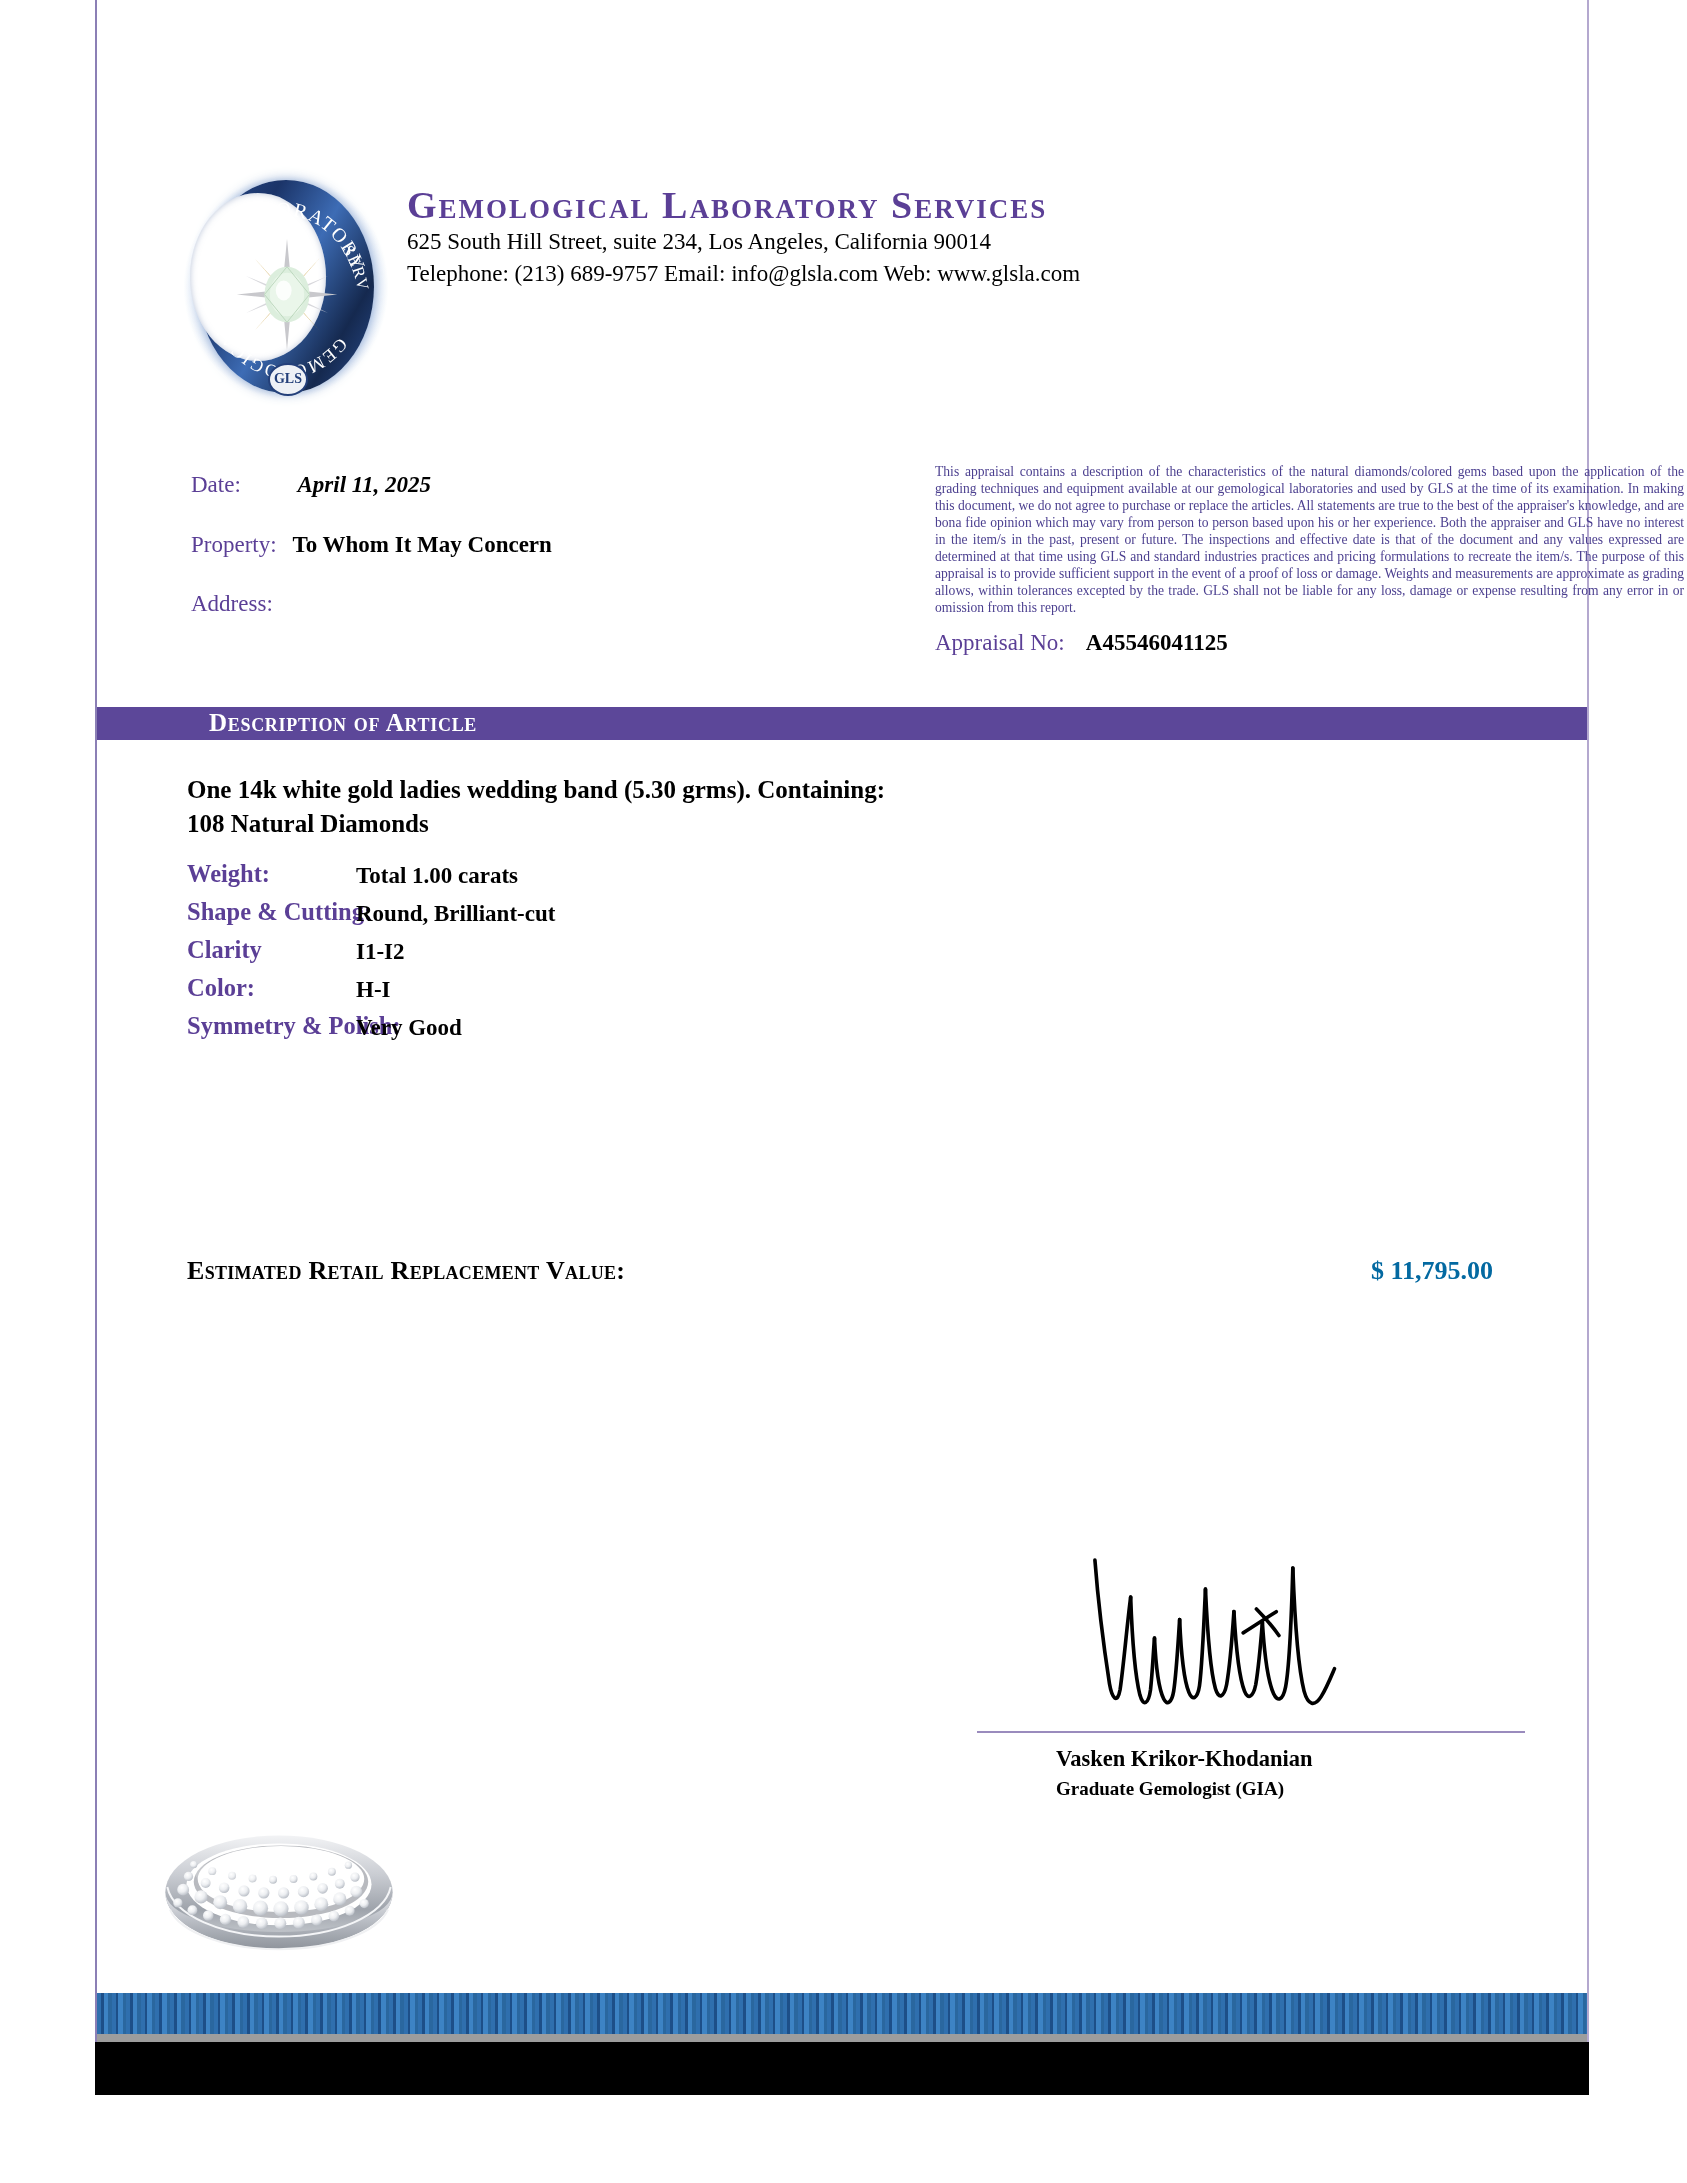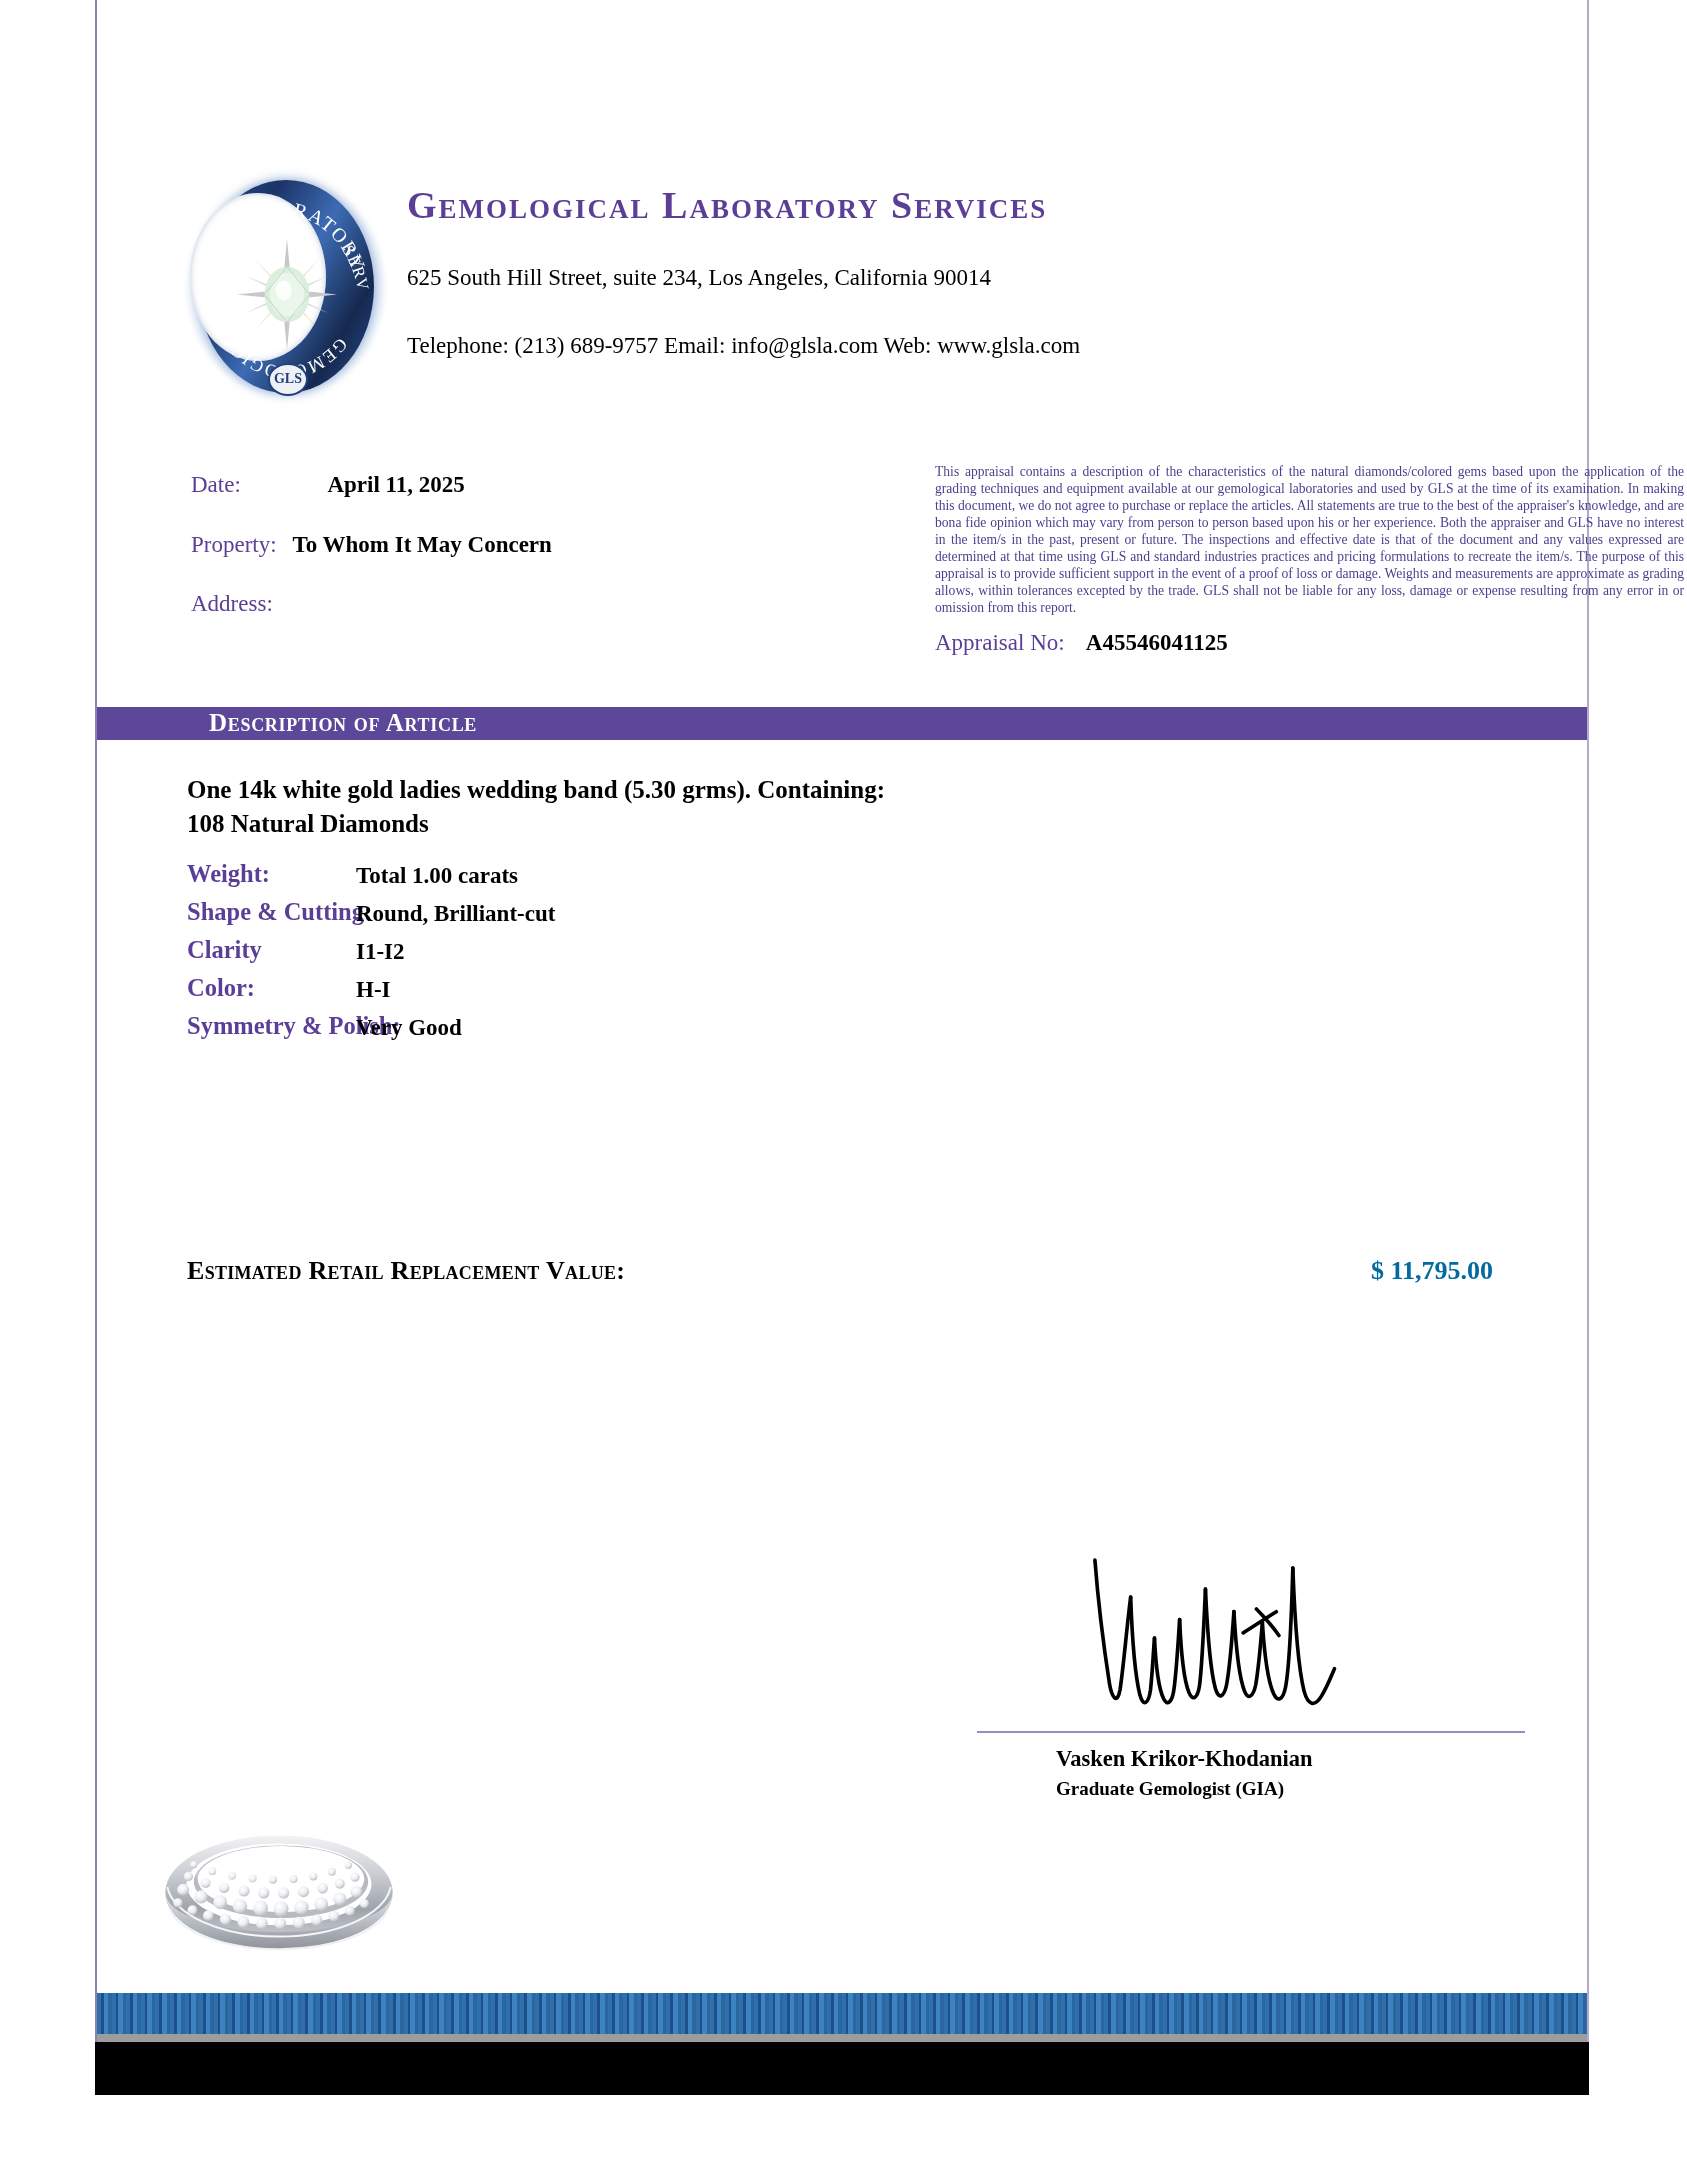--- a/index.html
+++ b/index.html
@@ -119,21 +119,20 @@
     font-size: 38px;
     letter-spacing: 11.2px;
     line-height: 46px;
   }
   .brand-addr {
     color: #000000;
     font-size: 23px;
     line-height: 32px;
     white-space: nowrap;
     font-family: "Liberation Serif", serif;
-    margin-top: 36px;
   }
 
   
   #infoblock {
     position: absolute;
     left: 0; top: 463px;
     width: 100%;
     height: 218px;
   }
   .info-row {
@@ -147,21 +146,21 @@
   }
   .info-value {
     color: #000000;
     font-size: 23px;
     font-weight: bold;
     font-family: "Liberation Serif", serif;
   }
   #row-date   { left: 94px; top: 9.3px; }
   #row-prop   { left: 94px; top: 69px; }
   #row-addr   { left: 94px; top: 128px; }
-  #row-date .info-value   { margin-left: 84px; }
+  #row-date .info-value   { margin-left: 54px; font-style: italic; }
   #row-prop .info-value   { margin-left: 13.2px; }
 
   #disclaimer {
     position: absolute;
     left: 838px;
     top: 0px;
     width: 749px;
     color: #4b3f8f;
     font-size: 13.6px;
     line-height: 17px;

